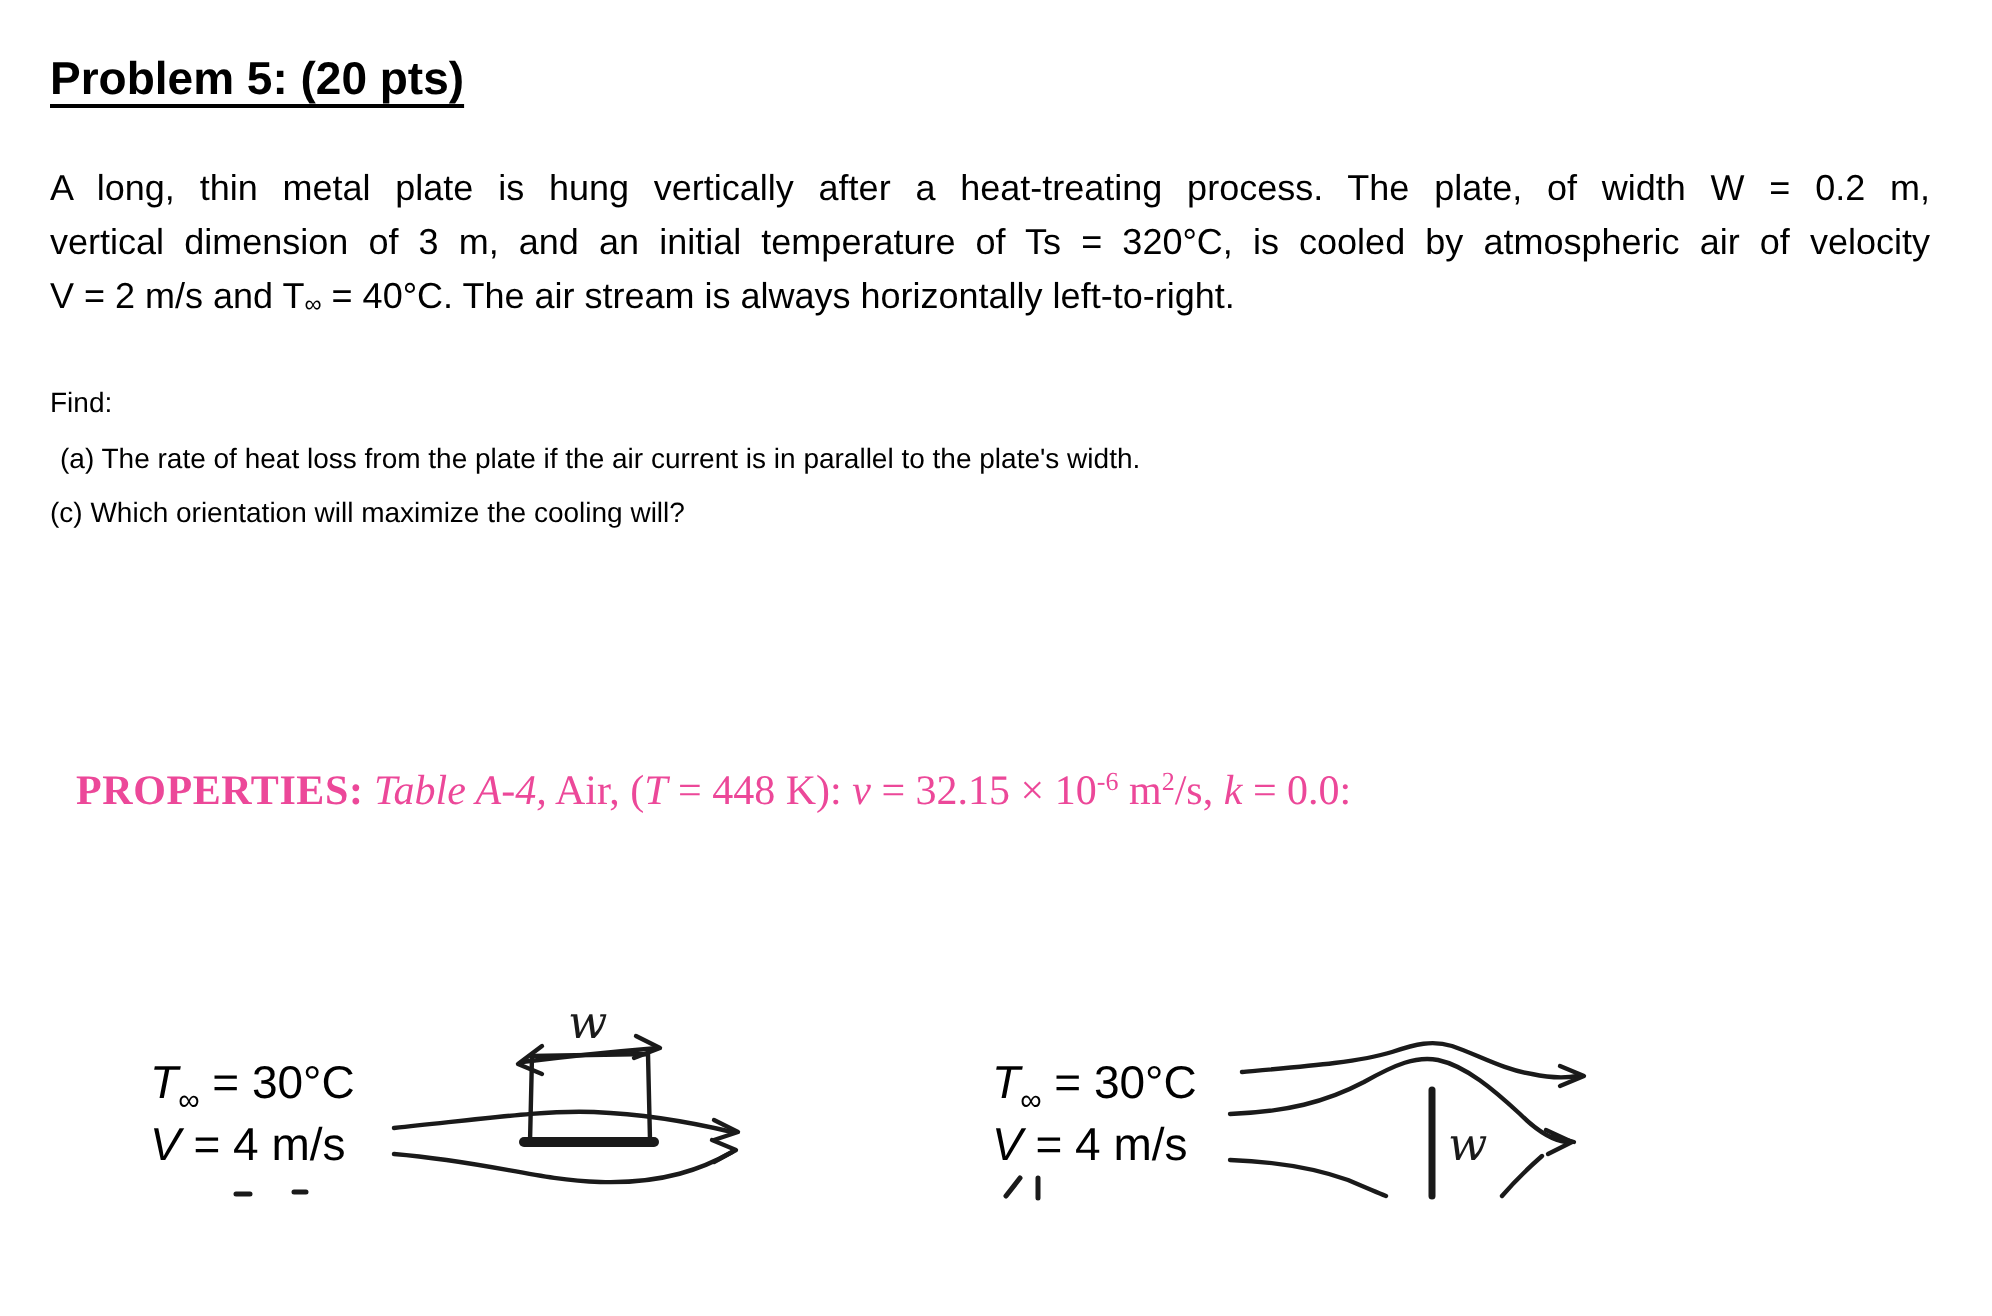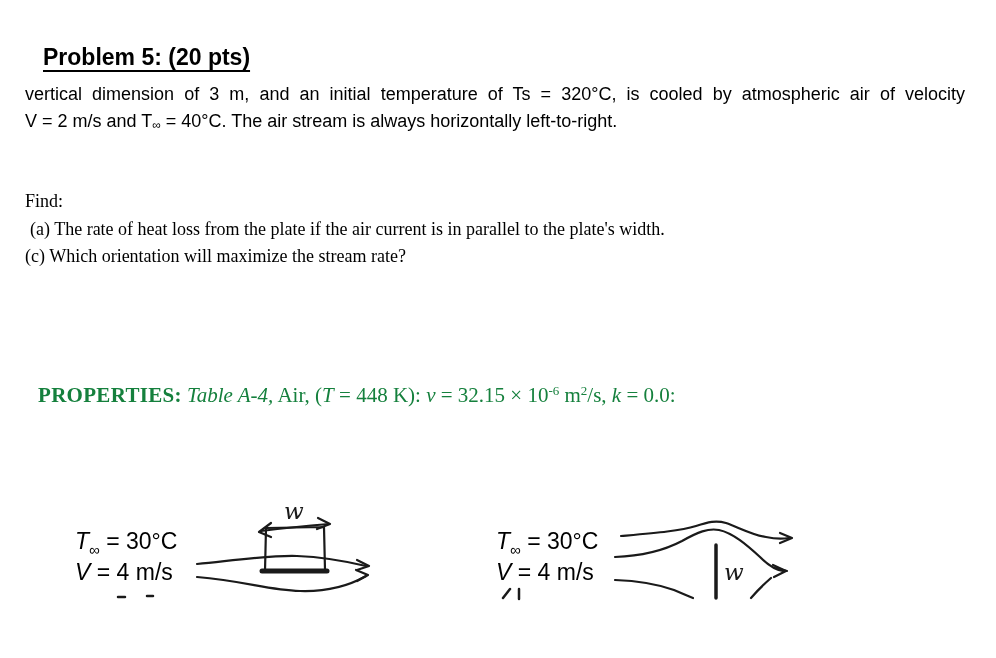--- a/index.html
+++ b/index.html
@@ -1,57 +1,58 @@
 <!DOCTYPE html>
 <html><head>
 <meta charset="utf-8">
 <style>
   html,body { margin:0; padding:0; background:#ffffff; }
   .page {
     position:relative; width:996px; height:658px; background:#ffffff;
     color:#000; font-family:"Liberation Sans", sans-serif; overflow:hidden;
   }
   .title {
-    position:absolute; left:25px; top:26px; margin:18px;
+    position:absolute; left:25px; top:26px; margin:0;
     font-size:23px; font-weight:bold;
     text-decoration:underline; text-decoration-thickness:2px; text-underline-offset:5px;
   }
   .intro { position:absolute; left:25px; top:81px; width:940px; font-size:18px; line-height:27px; }
-  .find  { position:absolute; left:25px; top:188px; width:940px; font-size:18px; line-height:27.6px;font-family:Liberation Serif, serif; }
+  .find  { position:absolute; left:25px; top:188px; width:940px; font-size:14px; line-height:27.6px; }
   .just  { text-align:justify; text-align-last:justify; }
   .indent-a { padding-left:5px; }
   .props {
     position:absolute; left:38px; top:383px; font-family:"Liberation Serif", serif;
-    font-size:21px; white-space:pre; color:#15803d;
+    font-size:21px; white-space:pre; color:#ec4899;
   }
   .plabel { font-weight:bold; letter-spacing:0.3px; }
   .pit { font-style:italic; }
   .sup { font-size:13px; position:relative; top:-7px; }
   .figlabel { position:absolute; font-size:23px; white-space:pre; }
   .it { font-style:italic; }
   .subinf { font-size:12px; vertical-align:-2px; }
   .subinf2 { font-size:15px; vertical-align:-6px; }
   .sketch { position:absolute; left:0; top:0; pointer-events:none; }
 </style>
 </head>
 <body>
 
 <div class="page">
 
   <h1 class="title">Problem 5: (20 pts)</h1>
 
   <div class="intro">
+    <div class="just">A long, thin metal plate is hung vertically after a heat-treating process. The plate, of width W = 0.2 m,</div>
     <div class="just">vertical dimension of 3 m, and an initial temperature of Ts = 320°C, is cooled by atmospheric air of velocity</div>
     <div><span>V = 2 m/s and T</span><span class="subinf">∞</span><span> = 40°C. The air stream is always horizontally left-to-right.</span></div>
   </div>
 
   <div class="find">
     <div>Find:</div>
     <div class="indent-a">(a) The rate of heat loss from the plate if the air current is in parallel to the plate's width.</div>
-    <div>(c) Which orientation will maximize the stream rate?</div>
+    <div>(c) Which orientation will maximize the cooling will?</div>
   </div>
 
   <div class="props"><span class="plabel">PROPERTIES:</span><span class="pit"> Table A-4,</span><span> Air, (</span><span class="pit">T</span><span> = 448 K): </span><span class="pit">v</span><span> = 32.15 × 10</span><span class="sup">-6</span><span> m</span><span class="sup">2</span><span>/s, </span><span class="pit">k</span><span> = 0.0:</span></div>
 
   <div class="figlabel" style="left:75px; top:528px;"><span class="it">T</span><span class="subinf2">∞</span><span> = 30°C</span></div>
   <div class="figlabel" style="left:75px; top:559px;"><span class="it">V</span><span> = 4 m/s</span></div>
   <div class="figlabel" style="left:496px; top:528px;"><span class="it">T</span><span class="subinf2">∞</span><span> = 30°C</span></div>
   <div class="figlabel" style="left:496px; top:559px;"><span class="it">V</span><span> = 4 m/s</span></div>
 
   <svg class="sketch" width="996" height="658" viewBox="0 0 996 658" fill="none" stroke="#1a1a1a" stroke-width="2.2" stroke-linecap="round" stroke-linejoin="round">

